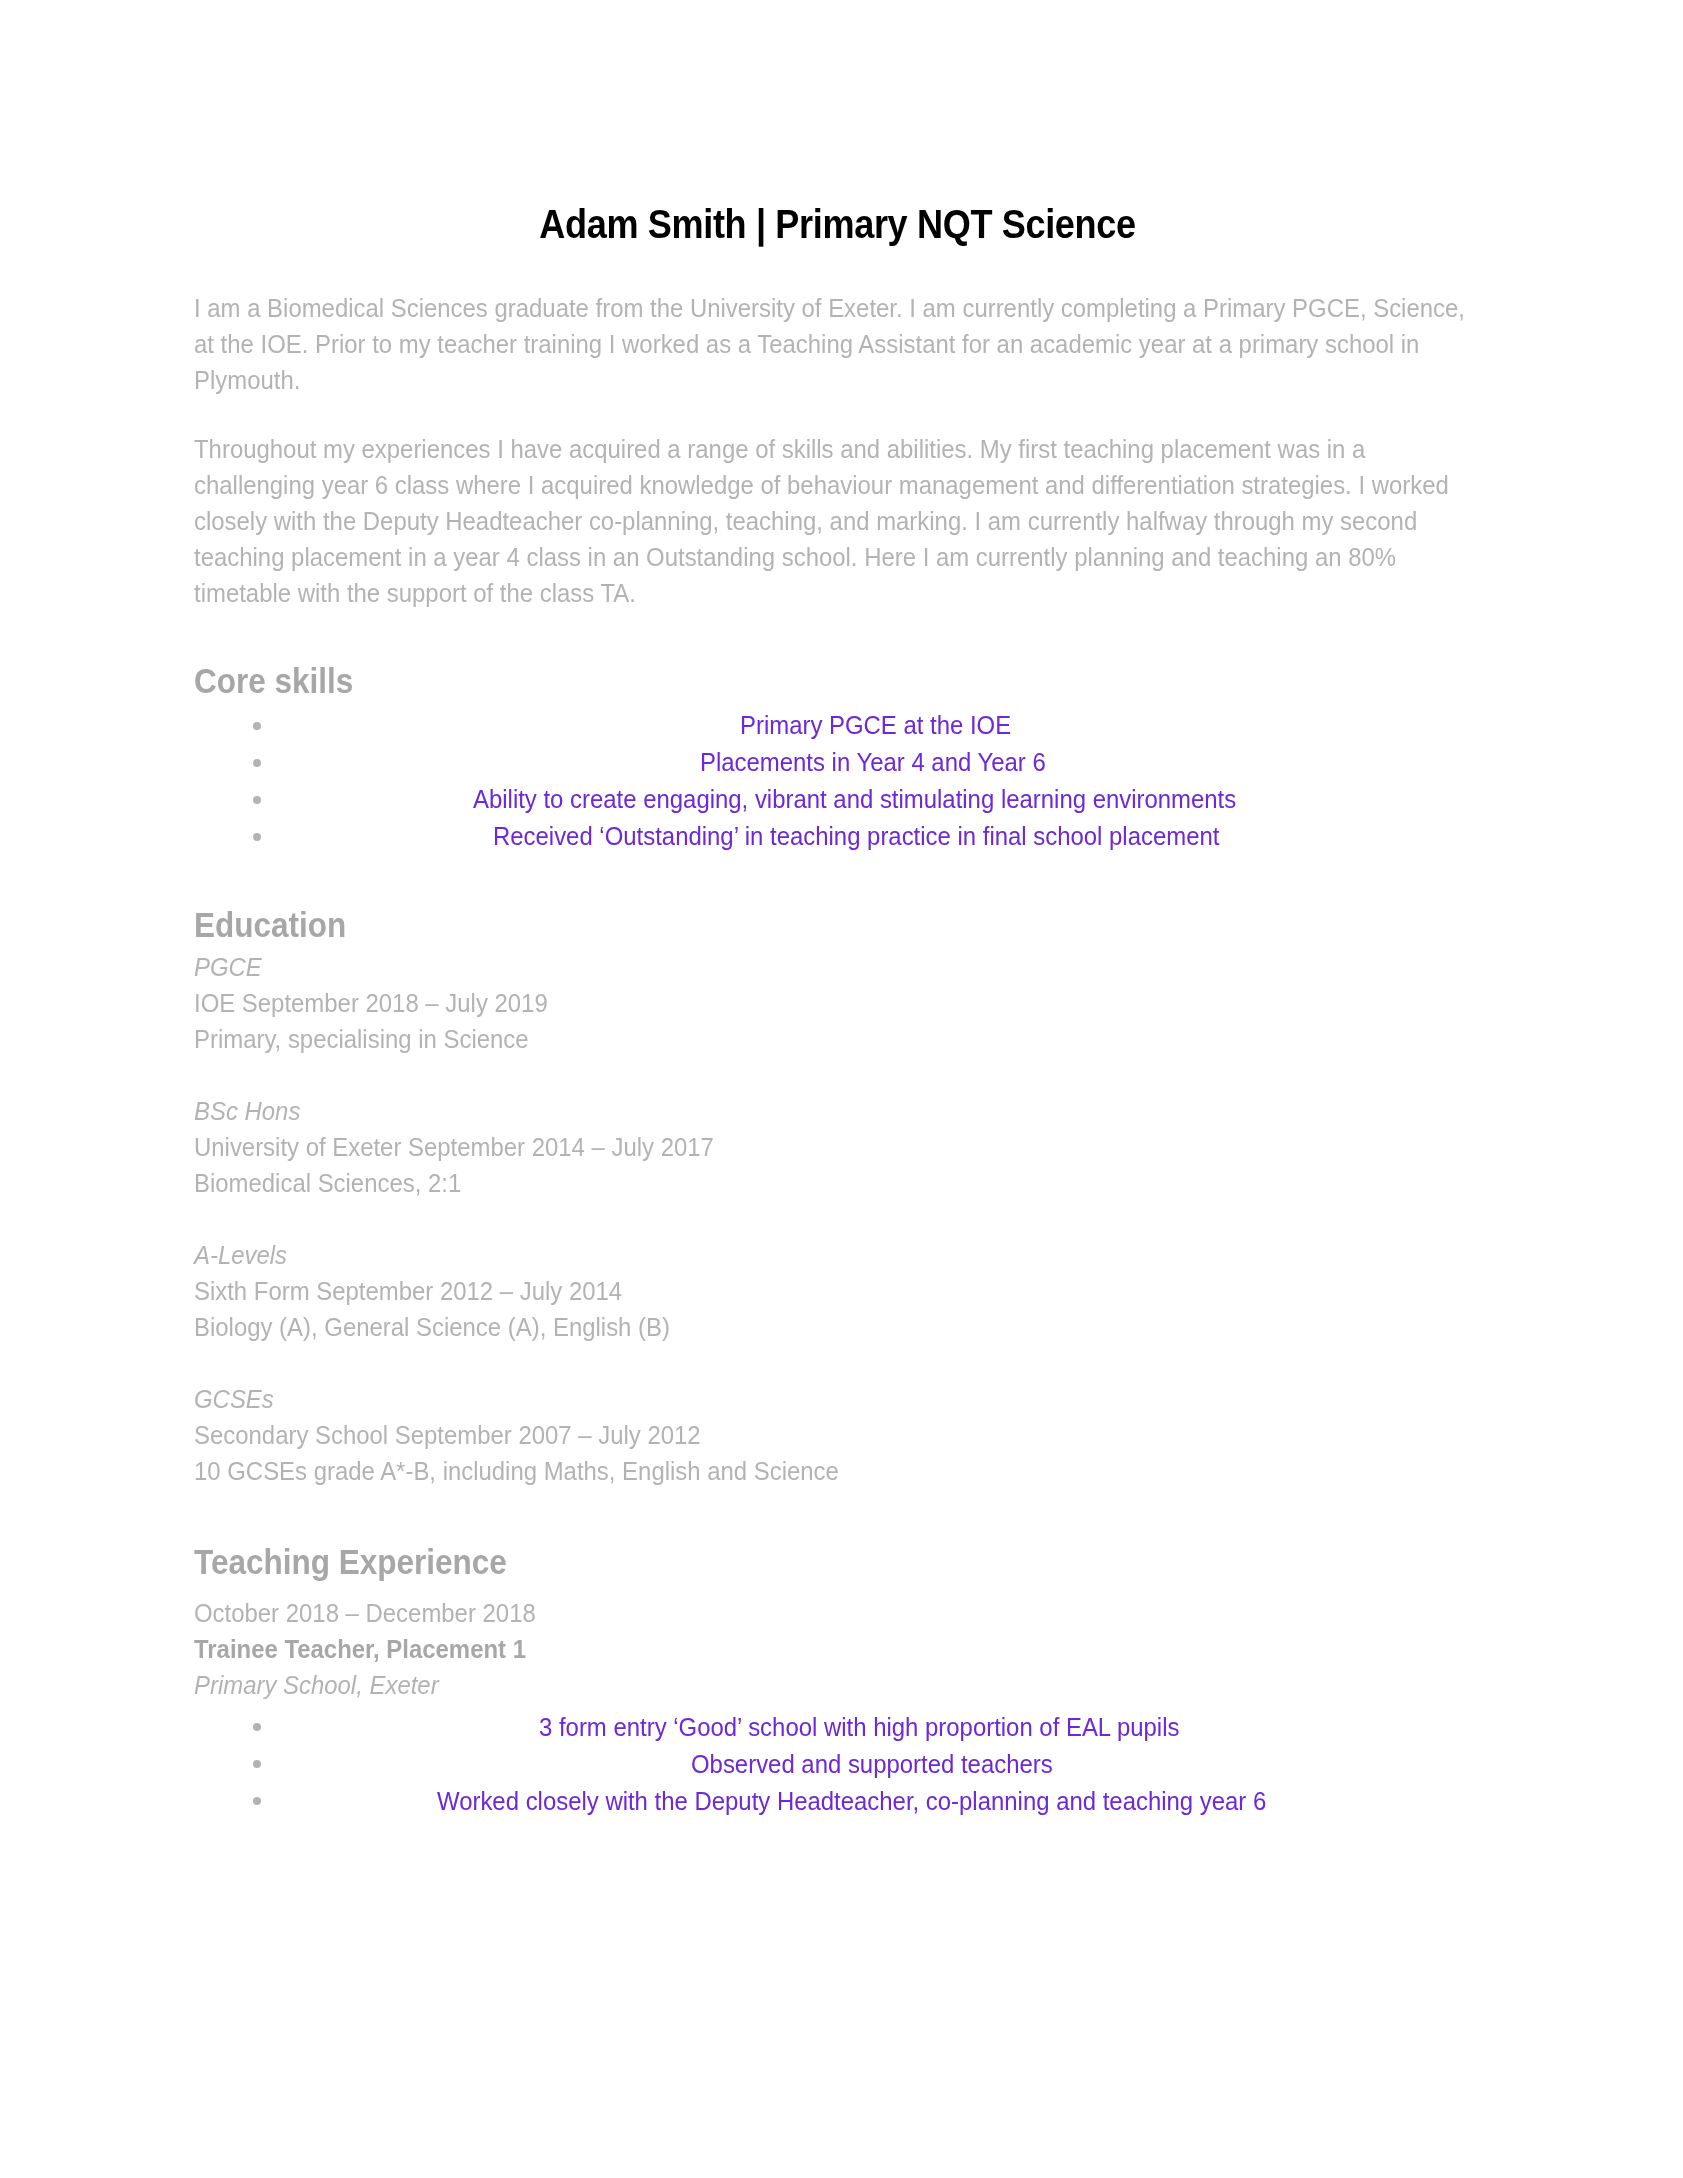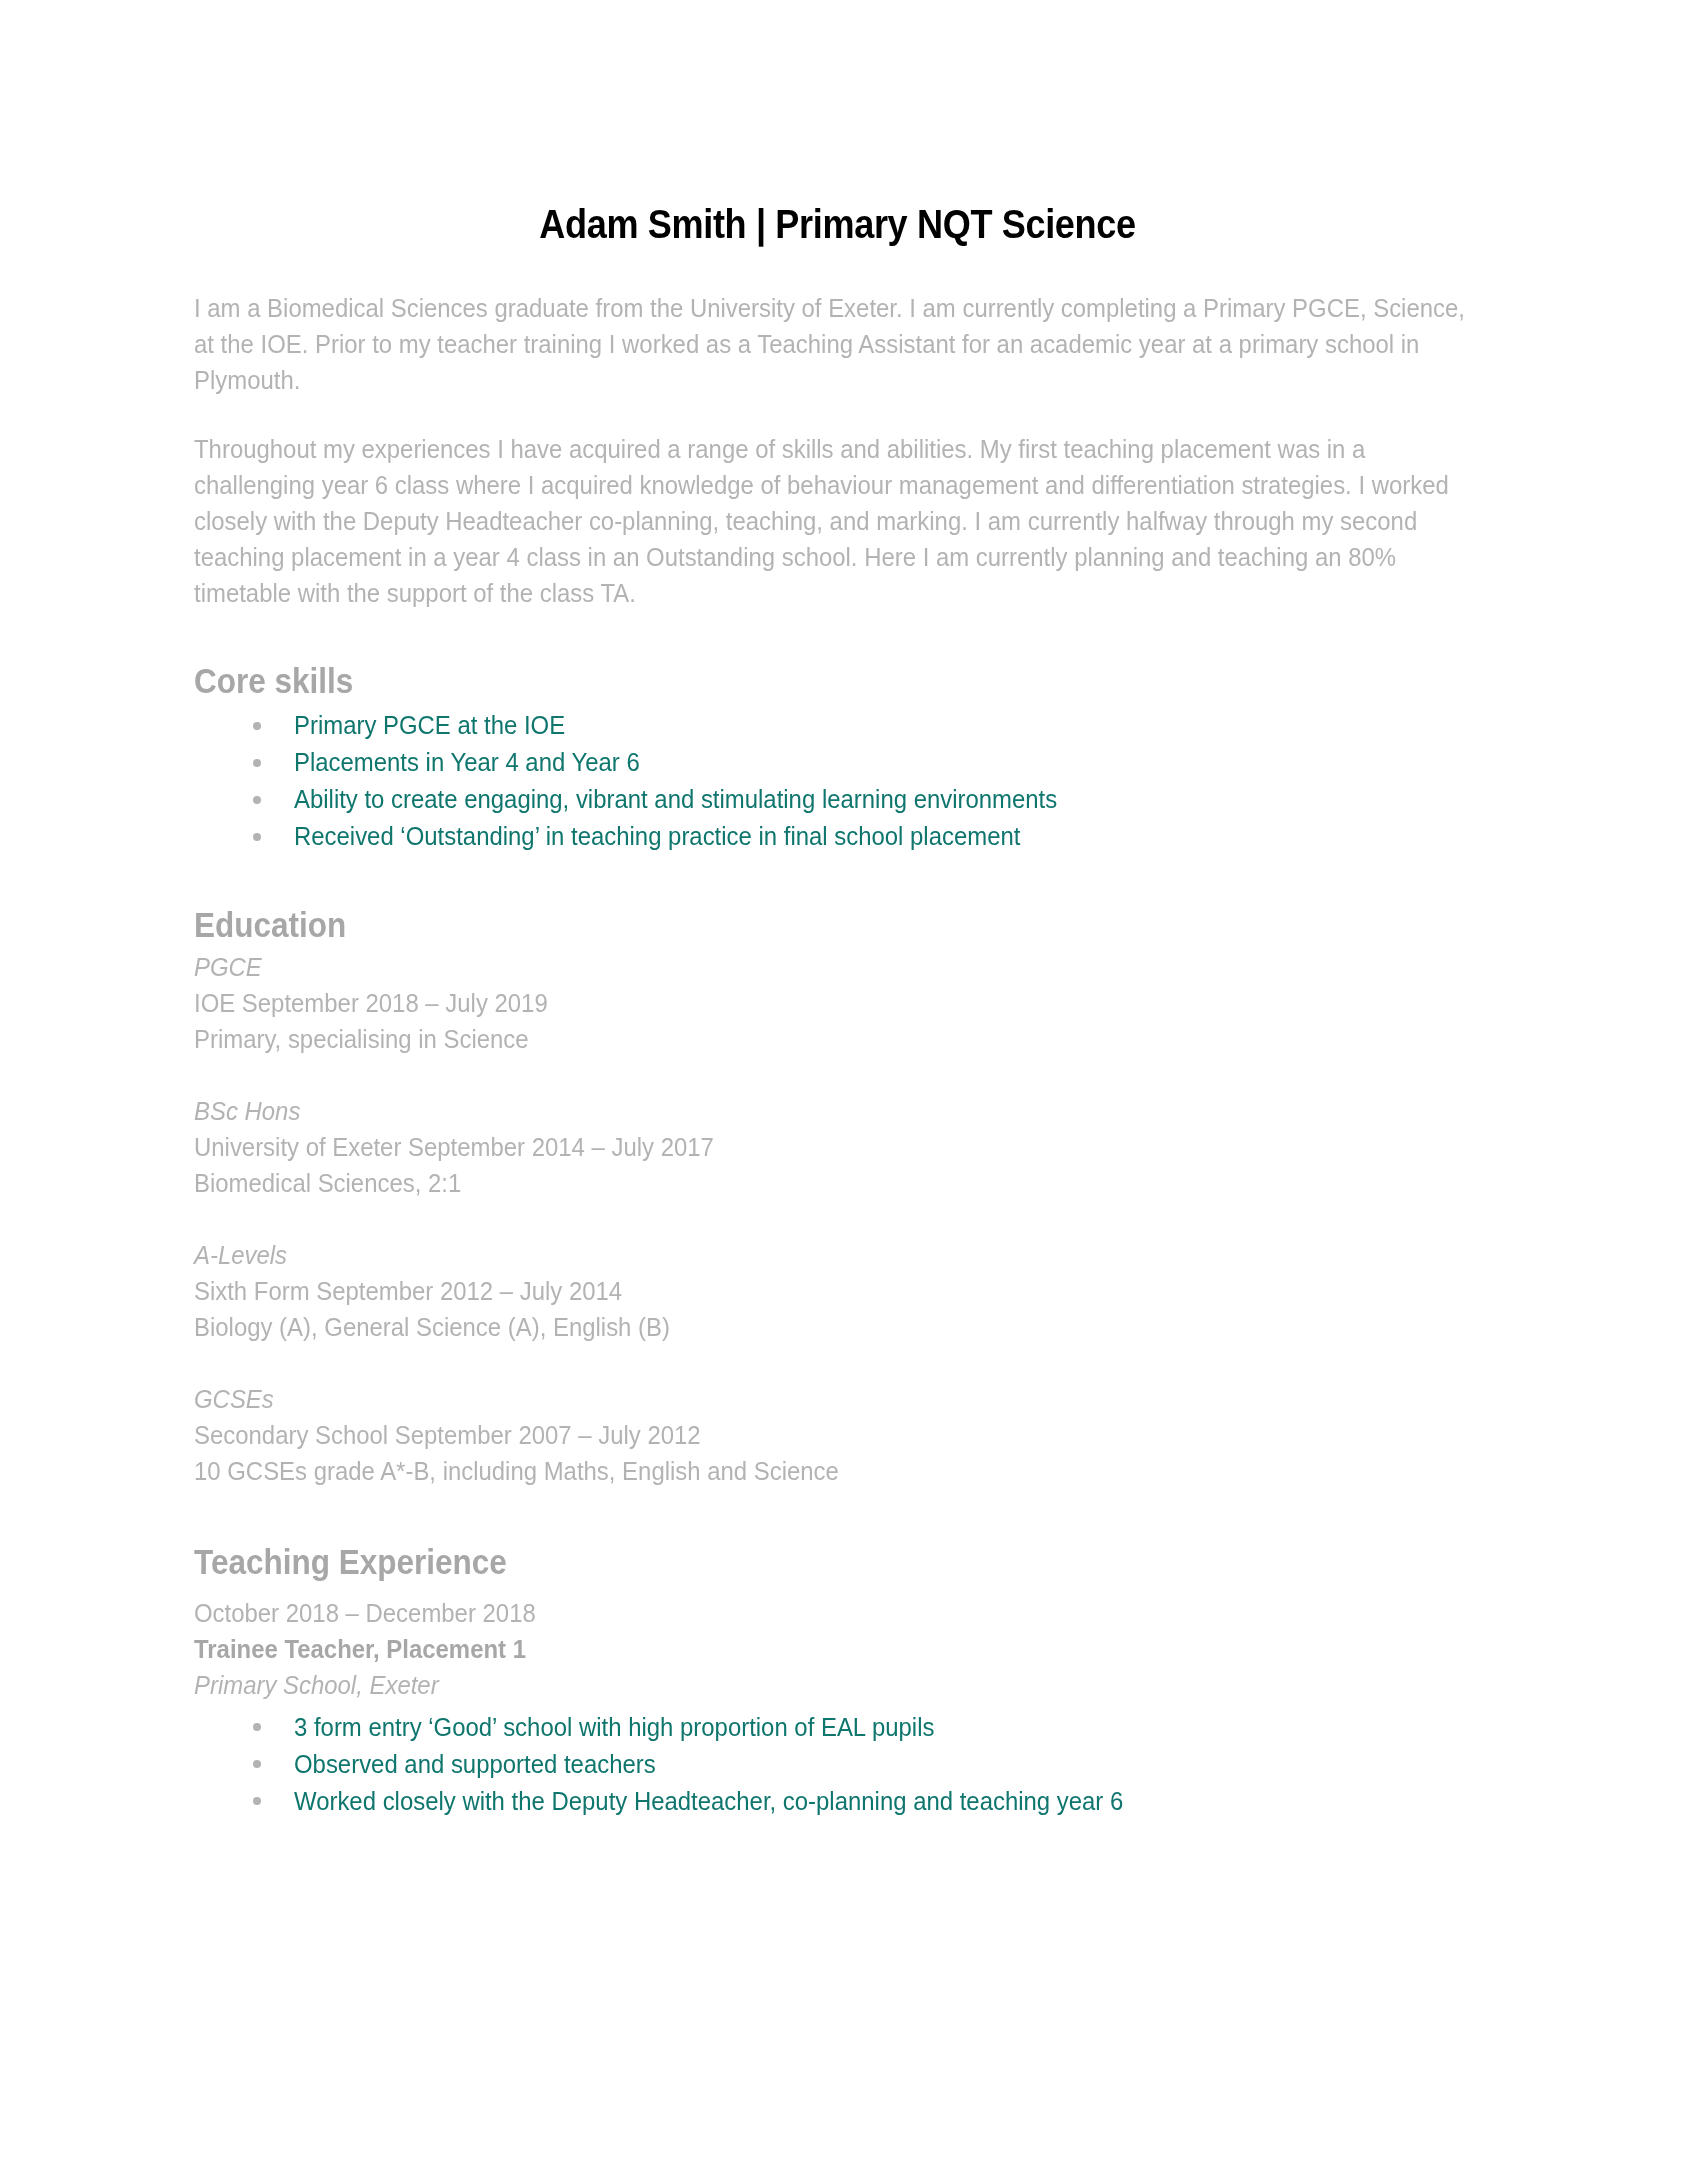--- a/index.html
+++ b/index.html
@@ -68,22 +68,23 @@
   .bullets {
     list-style: none;
     margin: 0;
     padding: 0;
     margin-top: 6px;
   }
   .bullets li {
     position: relative;
     font-size: 26px;
     line-height: 37px;
-    color: #0f766e;
+    color: #6d28d9;
     padding-left: 100px;
+    text-align: center;
   }
   .bullets li .btext {
     display: inline-block;
     transform: scaleX(0.92);
     transform-origin: left center;
   }
   .bullets li .bdot {
     position: absolute;
     left: 59px;
     top: 50%;

